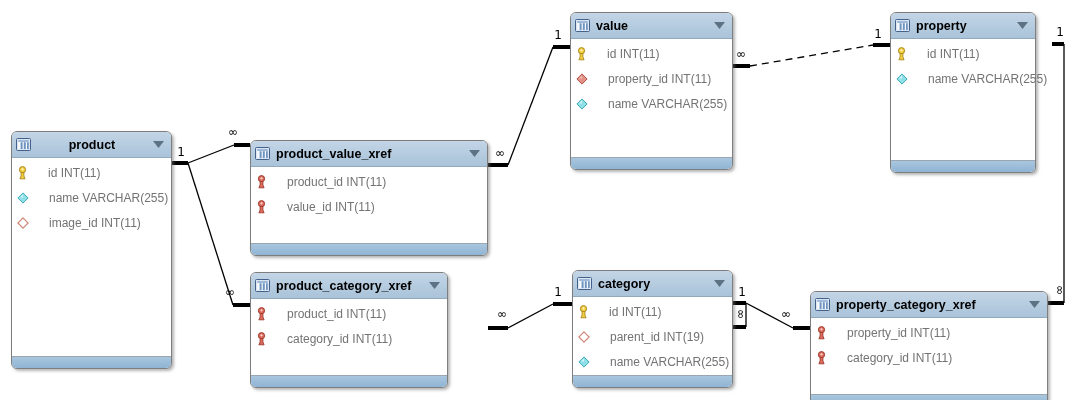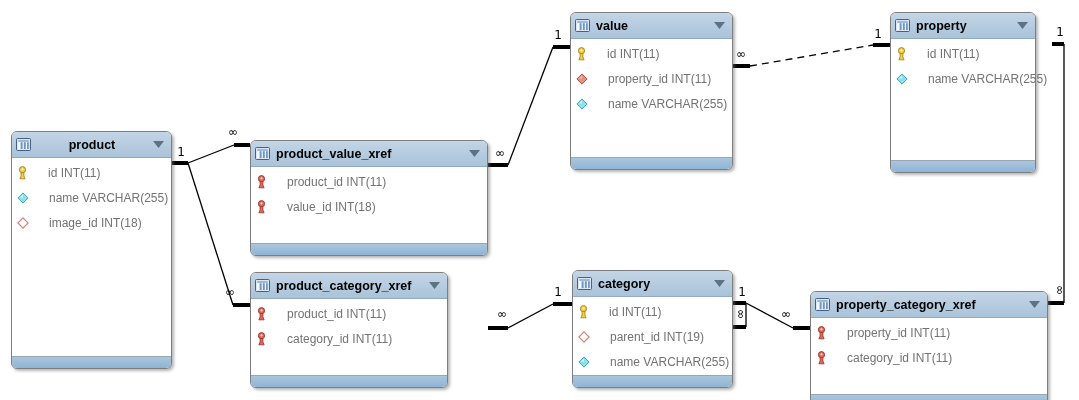--- a/index.html
+++ b/index.html
@@ -133,21 +133,21 @@
             </svg>
           </span>
       <span class="clabel">name VARCHAR(255)</span>
     </div>
         <div class="row">
       <span class="cicon">
             <svg width="12" height="12" viewBox="0 0 12 12">
               <path d="M6 0.9 L11.1 6 L6 11.1 L0.9 6 Z" fill="#ffffff" stroke="#d08878" stroke-width="1.2"></path>
             </svg>
           </span>
-      <span class="clabel">image_id INT(18)</span>
+      <span class="clabel">image_id INT(11)</span>
     </div>
       </div>
       <div class="ftr"></div>
     </div>
     <div class="table" style="left: 250px; top: 112px; width: 238px; height: 116px; margin-top: 28px;">
       <div class="hdr">
         <span class="ticon">
           <svg width="15" height="13" viewBox="0 0 15 13">
             <rect x="0.5" y="0.5" width="14" height="12" rx="1" fill="#dbe5f1" stroke="#44618c"></rect>
             <rect x="2.2" y="2" width="10.6" height="9" fill="#f7fafd"></rect>
@@ -176,21 +176,21 @@
       <span class="clabel">product_id INT(11)</span>
     </div>
         <div class="row">
       <span class="cicon">
             <svg width="11" height="14" viewBox="0 0 11 14">
               <circle cx="5.5" cy="3.7" r="3.1" fill="#dd6a5c" stroke="#9c3a2e" stroke-width="1"></circle>
               <circle cx="5.5" cy="3.3" r="1.1" fill="#f7d9d4"></circle>
               <path d="M4.1 6.5 L4.1 10 L2.9 12.8 L8.1 12.8 L6.9 10 L6.9 6.5 Z" fill="#dd6a5c" stroke="#9c3a2e" stroke-width="0.9"></path>
             </svg>
           </span>
-      <span class="clabel">value_id INT(18)</span>
+      <span class="clabel">value_id INT(11)</span>
     </div>
       </div>
       <div class="ftr"></div>
     </div>
     <div class="table" style="left: 570px; top: 12px; width: 163px; height: 158px;">
       <div class="hdr">
         <span class="ticon">
           <svg width="15" height="13" viewBox="0 0 15 13">
             <rect x="0.5" y="0.5" width="14" height="12" rx="1" fill="#dbe5f1" stroke="#44618c"></rect>
             <rect x="2.2" y="2" width="10.6" height="9" fill="#f7fafd"></rect>

